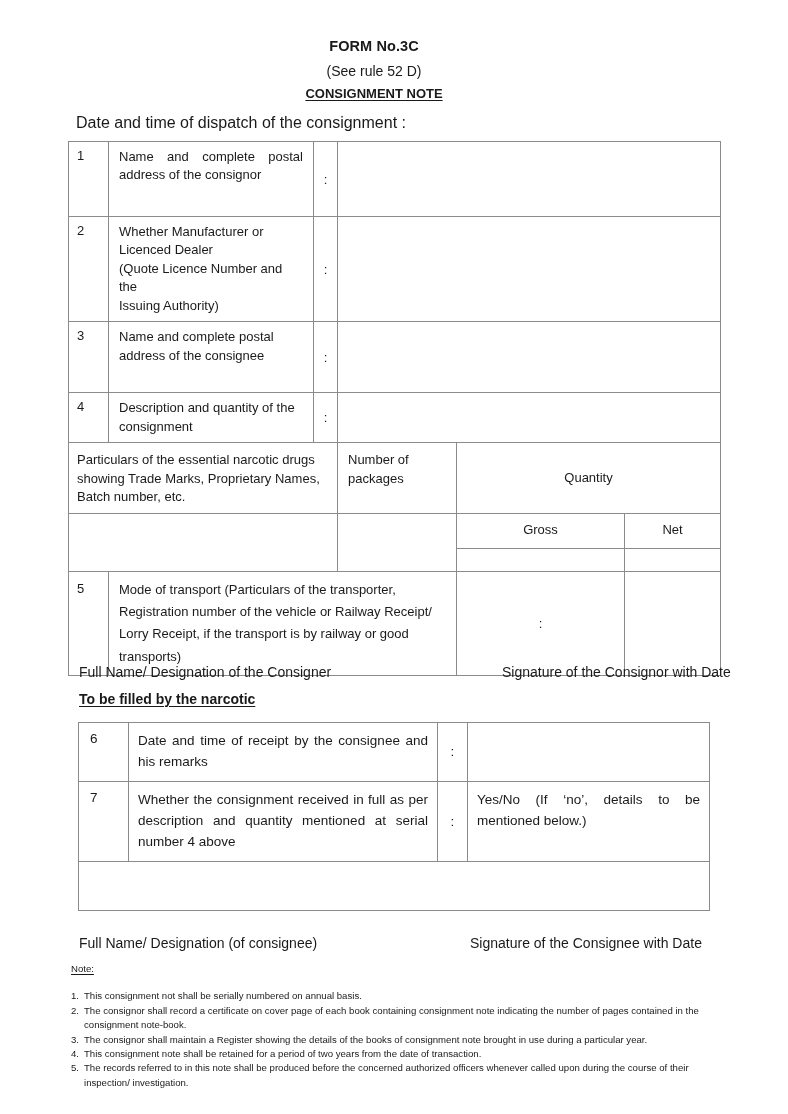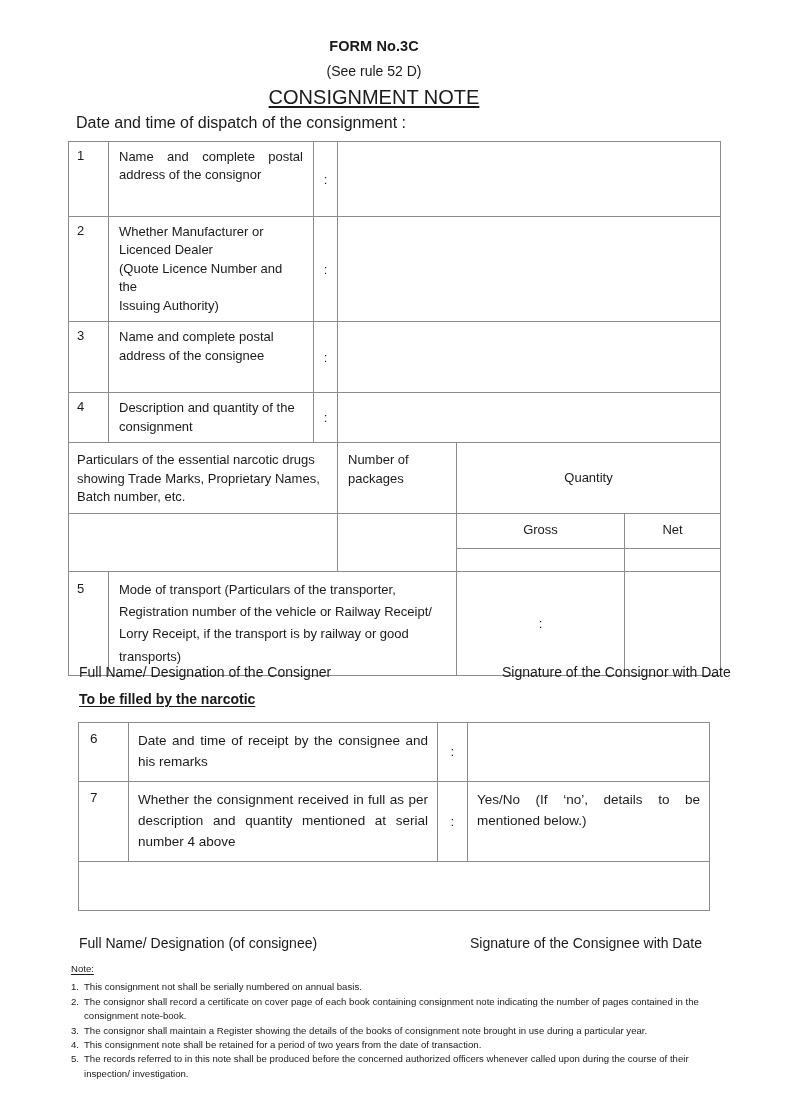--- a/index.html
+++ b/index.html
@@ -37,22 +37,22 @@
     font-weight: bold;
     letter-spacing: 0.1px;
     line-height: 1.5;
   }
   .rule-ref {
     font-size: 14px;
     line-height: 1.6;
     margin-top: 2px;
   }
   .doc-title {
-    font-size: 20px;
-    font-weight: normal;
+    font-size: 13px;
+    font-weight: bold;
     text-decoration: underline;
     text-underline-offset: 2px;
     margin-top: 4px;
     display: inline-block;
   }
 
   
   .dispatch-line {
     position: absolute;
     left: 76px;
@@ -170,21 +170,21 @@
     position: absolute;
     left: 71px;
     top: 962px;
     width: 646px;
     font-size: 9.6px;
     line-height: 1.5;
   }
   .notes-heading {
     text-decoration: underline;
     text-underline-offset: 1.5px;
-    margin-bottom: 4px;
+    margin-bottom: 13px;
     display: inline-block;
   }
   .note-item {
     display: flex;
     align-items: flex-start;
   }
   .note-num {
     width: 13px;
     flex: 0 0 13px;
   }

